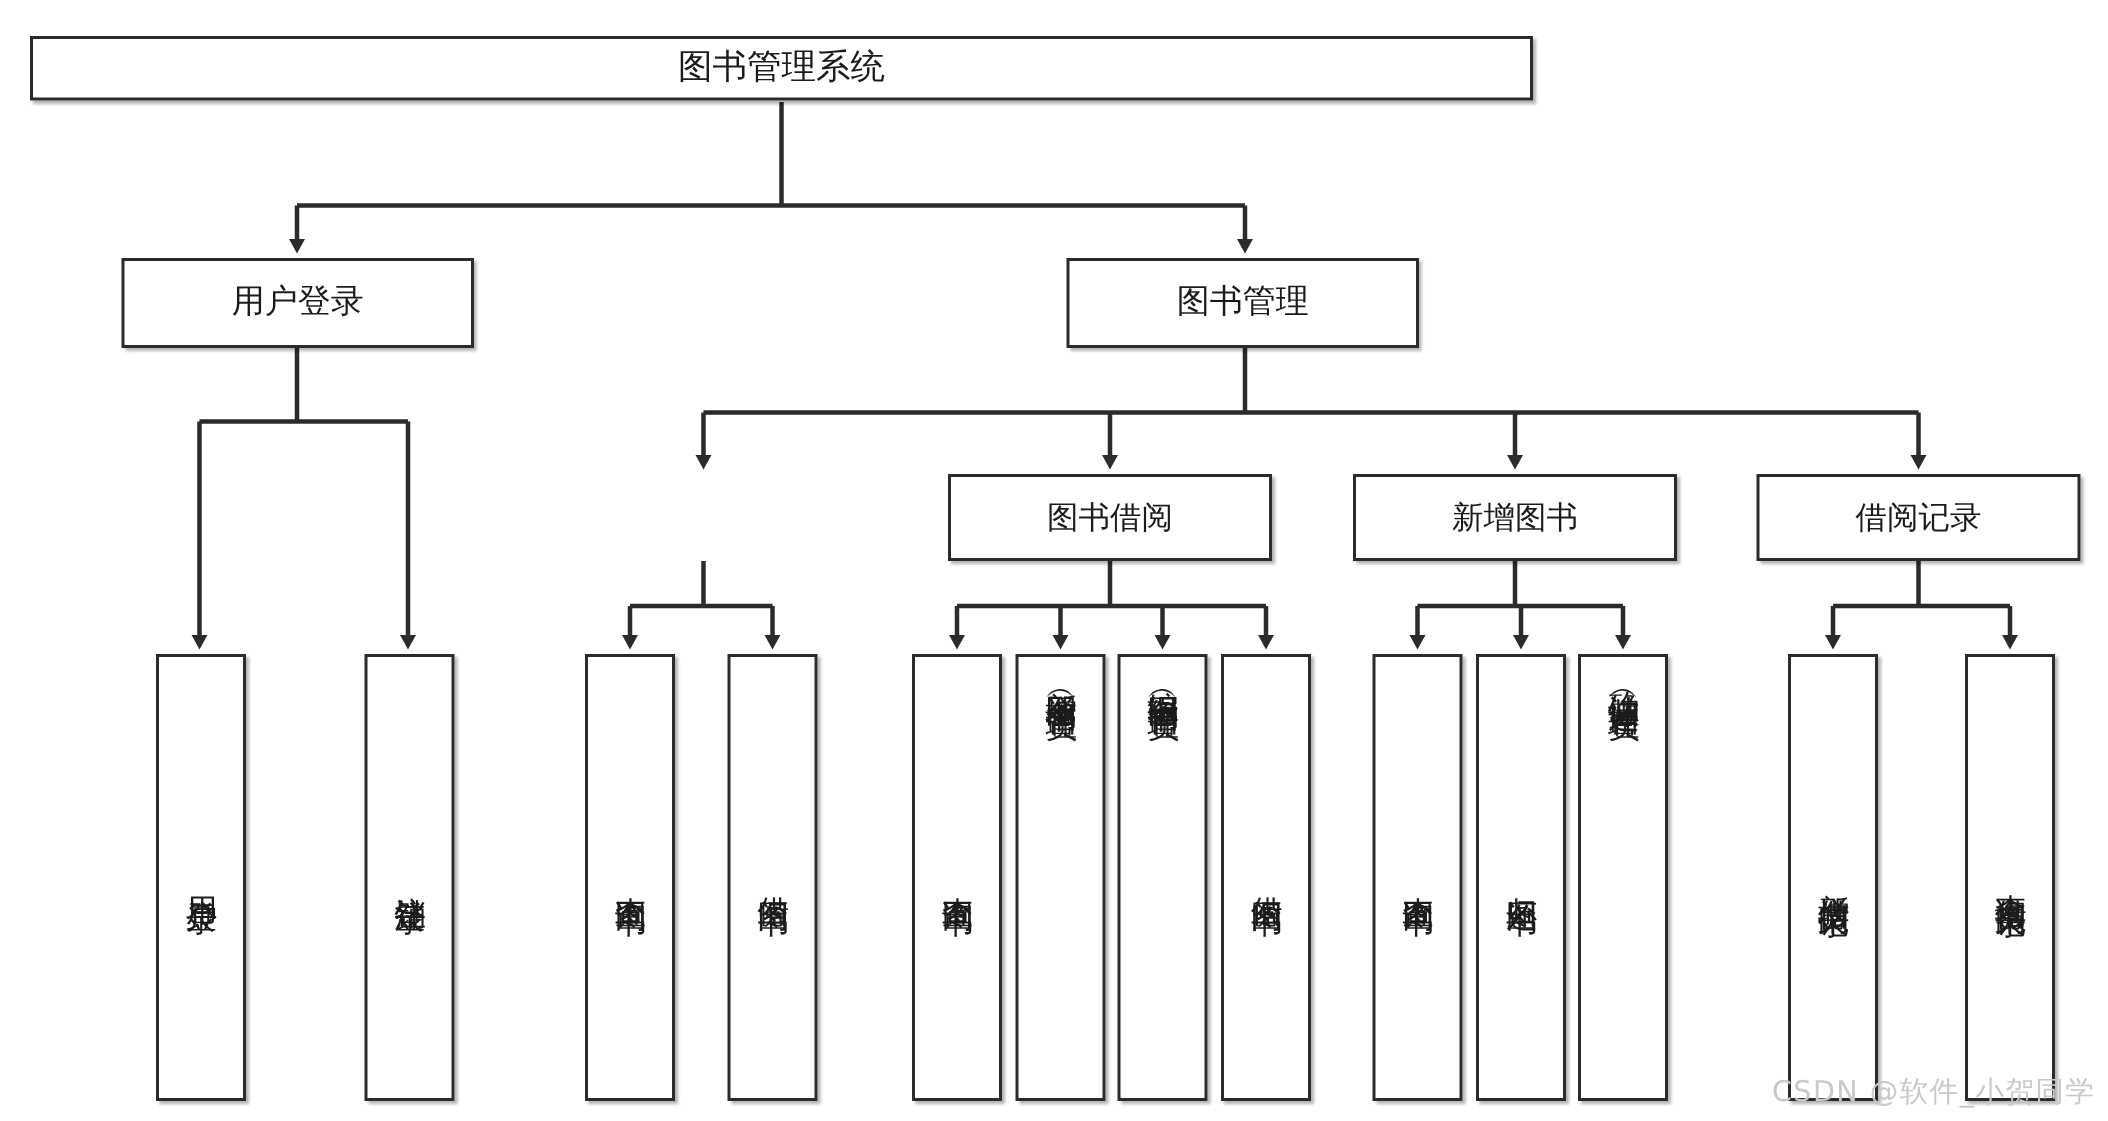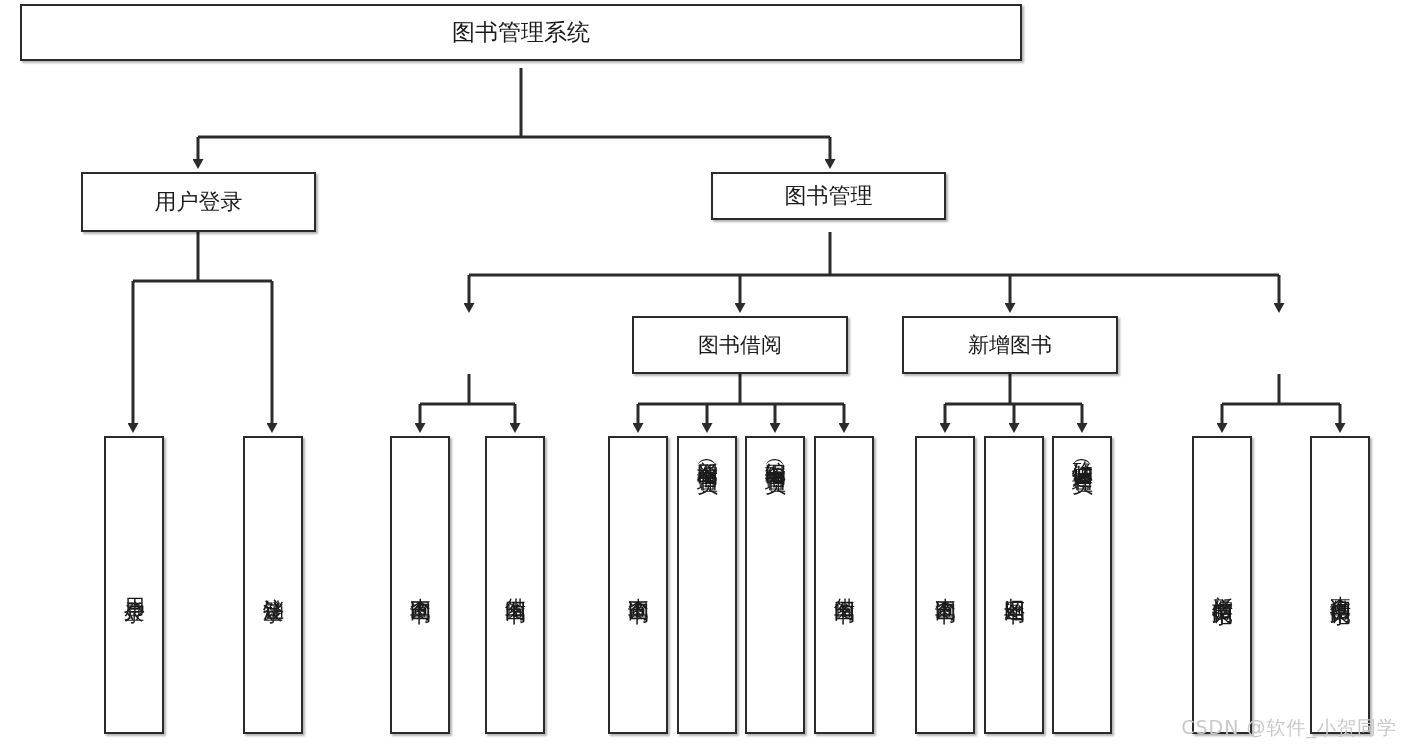--- a/index.html
+++ b/index.html
@@ -107,36 +107,39 @@
       <path d="M1014,404 L1014,424" marker-end="url(#arrow)"></path>
       <path d="M1082,404 L1082,424" marker-end="url(#arrow)"></path>
 
       <path d="M1279,374 L1279,404"></path>
       <path d="M1222,404 L1340,404"></path>
       <path d="M1222,404 L1222,424" marker-end="url(#arrow)"></path>
       <path d="M1340,404 L1340,424" marker-end="url(#arrow)"></path>
     </g>
   </svg>
 
-  <div class="node root" style="left:20px;top:4px;width:1002px;height:57px;text-align:center;">
+  <div class="node root" style="left:20px;top:24px;width:1002px;height:43px;text-align:center;">
     <span>图书管理系统</span>
   </div>
 
   <div class="node l2" style="left:81px;top:172px;width:235px;height:60px;">
     <span>用户登录</span>
   </div>
-  <div class="node l2" style="left:711px;top:172px;width:235px;height:48px;">
+  <div class="node l2" style="left:711px;top:172px;width:235px;height:60px;">
     <span>图书管理</span>
   </div>
 
   <div class="node l3" style="left:632px;top:316px;width:216px;height:58px;">
     <span>图书借阅</span>
   </div>
   <div class="node l3" style="left:902px;top:316px;width:216px;height:58px;">
     <span>新增图书</span>
+  </div>
+  <div class="node l3" style="left:1171px;top:316px;width:216px;height:58px;">
+    <span>借阅记录</span>
   </div>
 
   <div class="leaf center" style="left:104px;top:436px;width:60px;height:298px;">
     <span class="vtext">用户登录</span>
   </div>
   <div class="leaf center" style="left:243px;top:436px;width:60px;height:298px;">
     <span class="vtext">注销登录</span>
   </div>
 
   <div class="leaf center" style="left:390px;top:436px;width:60px;height:298px;">

